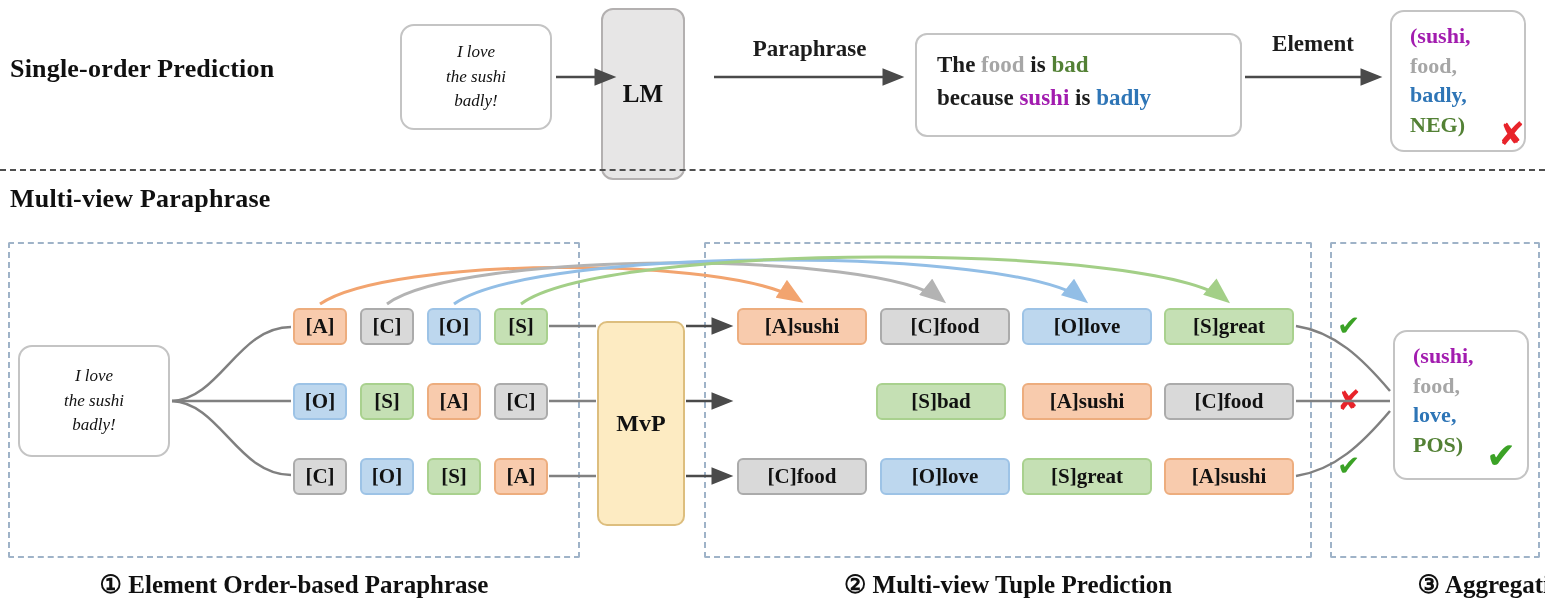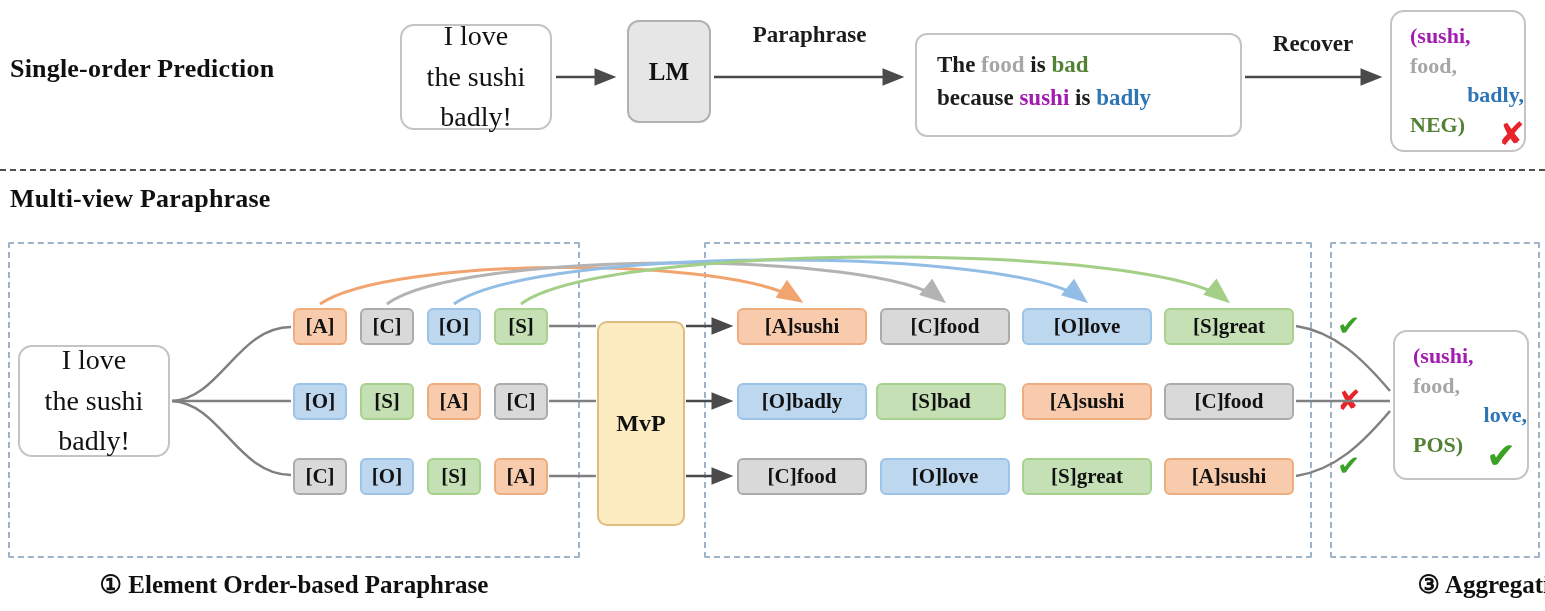--- a/index.html
+++ b/index.html
@@ -6,21 +6,21 @@
   body { background:#ffffff; }
   #stage {
     position:relative; width:1545px; height:611px; background:#ffffff;
     font-family:"Liberation Serif","DejaVu Serif",serif; overflow:hidden;
   }
   .section-title { position:absolute; font-weight:bold; font-size:26px; color:#101010; letter-spacing:.2px; }
   .io-box {
     position:absolute; background:#fff; border:2px solid #c4c4c4; border-radius:14px;
     display:flex; flex-direction:column; align-items:center; justify-content:center;
   }
-  .io-line { font-size:28px; color:#111; line-height:1.45; text-align:center; }
+  .io-line { font-style:italic; font-size:17px; color:#111; line-height:1.45; text-align:center; }
   .lm-box {
     position:absolute; background:#e7e6e6; border:2px solid #b3b0b0; border-radius:12px;
     display:flex; align-items:center; justify-content:center; font-weight:bold; font-size:25px; color:#111;
   }
   .mvp-box {
     position:absolute; background:#fdebc2; border:2px solid #ddbe7e; border-radius:10px;
     display:flex; align-items:center; justify-content:center; font-weight:bold; font-size:24px; color:#111;
   }
   .arrow-label { position:absolute; font-weight:bold; font-size:23px; color:#1c1c1c; text-align:center; }
   .sentence-box {
@@ -37,21 +37,21 @@
     font-weight:bold; font-size:21px; color:#111; background:#fff;
   }
   .ptag { width:54px; }
   .otag { width:130px;text-align:center; }
   .fA { background:#F8CBAD; border-color:#EDAD7E; }
   .fC { background:#D9D9D9; border-color:#ABABAB; }
   .fO { background:#BDD7EE; border-color:#9DC3E6; }
   .fS { background:#C5E0B4; border-color:#A9D18E; }
   .c-orange { color:#a21caf; }
   .c-gray   { color:#A6A6A6; }
-  .c-blue   { color:#2E75B6;text-align:right; }
+  .c-blue   { color:#2E75B6; }
   .c-green  { color:#538135; }
   .c-black  { color:#1c1c1c; }
   .dashed-box { position:absolute; border:2px dashed #9FB3C8; border-radius:2px; }
   .divider { position:absolute; left:0; top:169px; width:1545px; border-top:2px dashed #4f4f4f; }
   .mark { position:absolute; font-family:"DejaVu Sans",sans-serif; font-weight:bold; line-height:1; }
   .mark-check { color:#3BA226; }
   .mark-cross { color:#E8232A; }
   .caption { position:absolute; top:570px; font-weight:bold; font-size:25px; color:#101010; text-align:center; }
   svg.wires { position:absolute; left:0; top:0; pointer-events:none; }
 </style>
@@ -61,24 +61,24 @@
 <div id="stage">
 
   <div class="section-title" style="left:10px; top:54px;">Single-order Prediction</div>
 
   <div class="io-box" style="left:400px; top:24px; width:152px; height:106px;">
     <div class="io-line">I love</div>
     <div class="io-line">the sushi</div>
     <div class="io-line">badly!</div>
   </div>
 
-  <div class="lm-box" style="left:627px; top:8px; width:84px; height:103px;margin-top:12px;">LM</div>
+  <div class="lm-box" style="left:601px; top:8px; width:84px; height:172px;">LM</div>
 
-  <div class="arrow-label" style="left:712px; top:22px; width:195px;">Paraphrase</div>
-  <div class="arrow-label" style="left:1243px; top:31px; width:140px;">Recover</div>
+  <div class="arrow-label" style="left:712px; top:36px; width:195px;">Paraphrase</div>
+  <div class="arrow-label" style="left:1243px; top:31px; width:140px;">Element</div>
 
   <div class="sentence-box" style="left:915px; top:33px; width:327px; height:104px;">
     <div><span class="c-black">The</span> <span class="c-gray">food</span> <span class="c-black">is</span> <span class="c-green">bad</span></div>
     <div><span class="c-black">because</span> <span class="c-orange">sushi</span> <span class="c-black">is</span> <span class="c-blue">badly</span></div>
   </div>
 
   <div class="tuple-box" style="left:1390px; top:10px; width:136px; height:142px;">
     <div class="c-orange">(sushi,</div>
     <div class="c-gray">food,</div>
     <div class="c-blue">badly,</div>
@@ -116,21 +116,20 @@
   <div class="tag ptag fS" style="left:427px; top:458px;">[S]</div>
   <div class="tag ptag fA" style="left:494px; top:458px;">[A]</div>
 
   <div class="mvp-box" style="left:597px; top:305px; width:88px; height:205px;margin-top:16px;">MvP</div>
 
   <div class="tag otag fA" style="left:737px;  top:308px;">[A]sushi</div>
   <div class="tag otag fC" style="left:880px;  top:308px;">[C]food</div>
   <div class="tag otag fO" style="left:1022px; top:308px;">[O]love</div>
   <div class="tag otag fS" style="left:1164px; top:308px;">[S]great</div>
 
-  <div class="tag otag fO" style="left:737px;  top:383px;">[O]badly</div>
   <div class="tag otag fS" style="left:876px;  top:383px;">[S]bad</div>
   <div class="tag otag fA" style="left:1022px; top:383px;">[A]sushi</div>
   <div class="tag otag fC" style="left:1164px; top:383px;">[C]food</div>
 
   <div class="tag otag fC" style="left:737px;  top:458px;">[C]food</div>
   <div class="tag otag fO" style="left:880px;  top:458px;">[O]love</div>
   <div class="tag otag fS" style="left:1022px; top:458px;">[S]great</div>
   <div class="tag otag fA" style="left:1164px; top:458px;">[A]sushi</div>
 
   <div class="mark mark-check" style="left:1337px; top:312px; font-size:28px;">✔</div>
@@ -139,20 +138,21 @@
 
   <div class="tuple-box" style="left:1393px; top:330px; width:136px; height:150px;">
     <div class="c-orange">(sushi,</div>
     <div class="c-gray">food,</div>
     <div class="c-blue">love,</div>
     <div class="c-green">POS)</div>
   </div>
   <div class="mark mark-check" style="left:1486px; top:438px; font-size:36px;">✔</div>
 
   <div class="caption" style="left:8px; width:572px;">① Element Order-based Paraphrase</div>
+  <div class="caption" style="left:704px; width:608px;">② Multi-view Tuple Prediction</div>
   <div class="caption" style="left:1392px; width:210px;">③ Aggregation</div>
 
   <svg class="wires" width="1545" height="611" viewBox="0 0 1545 611">
     <defs>
       <marker id="m-dark" viewBox="0 0 10 8" refX="8" refY="4" markerWidth="9" markerHeight="7" orient="auto">
         <path d="M0,0 L10,4 L0,8 z" fill="#4a4a4a"></path>
       </marker>
       <marker id="m-orange" viewBox="0 0 10 8" refX="8" refY="4" markerWidth="9" markerHeight="7" orient="auto">
         <path d="M0,0 L10,4 L0,8 z" fill="#F2A46F"></path>
       </marker>

